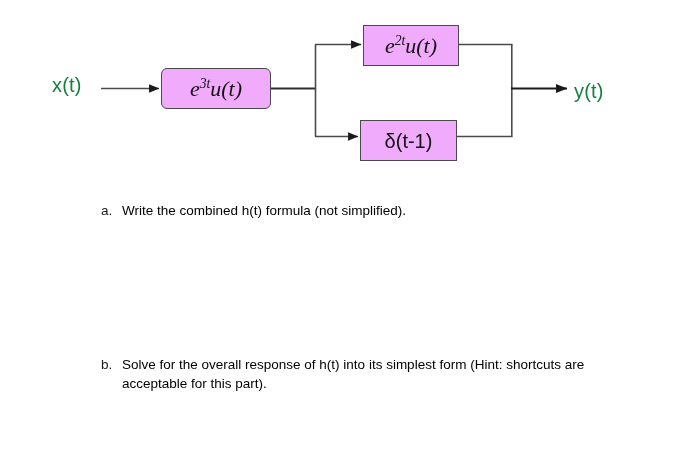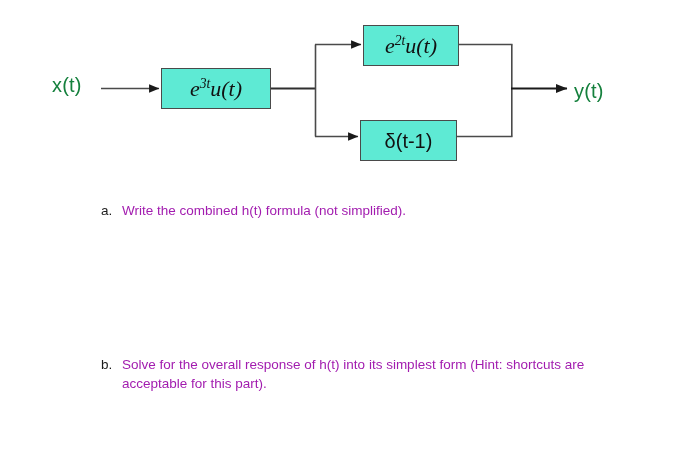--- a/index.html
+++ b/index.html
@@ -37,31 +37,32 @@
     color: #15803d;
     white-space: nowrap;
     letter-spacing: 0.2px;
   }
   #label-xt { left: 52px; top: 74px; }
   #label-yt { left: 574px; top: 80px; }
 
   .dgm-box {
     position: absolute;
     border: 1.6px solid #4a4a4a;
-    background: #5eead4;
+    background: #f0abfc;
     box-sizing: border-box;
     display: flex;
     align-items: center;
     justify-content: center;
   }
   #box-e3t {
     left: 161px;
     top: 68px;
     width: 110px;
     height: 41px;
+    border-radius: 6px;
   }
   #box-e2t {
     left: 363px;
     top: 25px;
     width: 96px;
     height: 41px;
   }
   #box-delta {
     left: 360px;
     top: 120px;
@@ -109,21 +110,21 @@
   .q-marker {
     width: 21px;
     flex: 0 0 21px;
     font-size: 13.5px;
     line-height: 19px;
     color: #1b1b1b;
   }
   .q-text {
     font-size: 13.5px;
     line-height: 19px;
-    color: #a21caf;
+    color: #000000;
   }
   #q-a {
     left: 101px;
     top: 5px;
     width: 420px;
   }
   #q-b {
     left: 101px;
     top: 159px;
     width: 540px;

